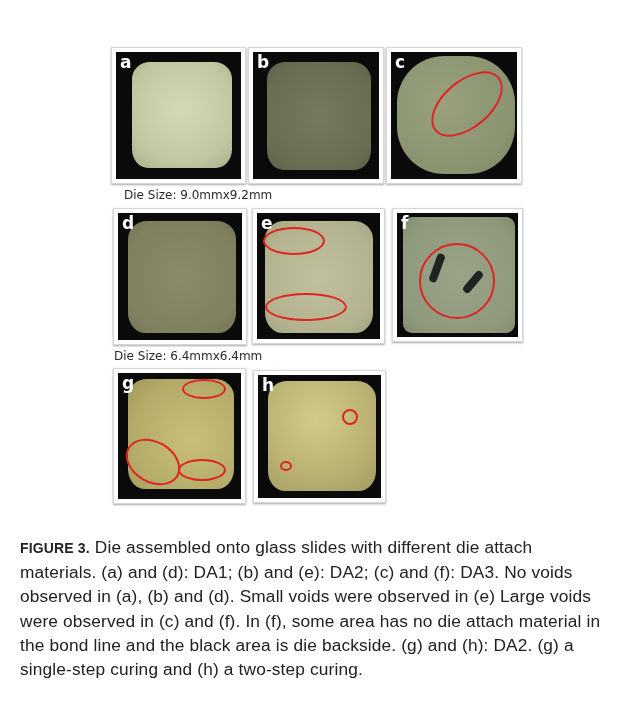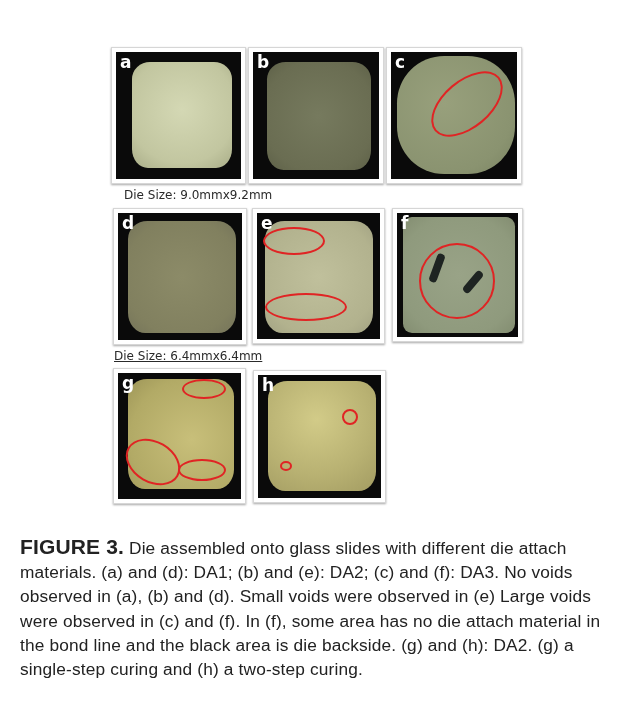--- a/index.html
+++ b/index.html
@@ -4,21 +4,21 @@
 <style>
   html,body{margin:0;padding:0;background:#ffffff;}
   body{width:624px;height:721px;position:relative;overflow:hidden;font-family:"Liberation Sans",sans-serif;}
   .panel{position:absolute;background:#fff;border:1px solid #d6d6d6;box-shadow:0 1px 2px rgba(0,0,0,0.35);box-sizing:border-box;padding:4px;}
   .panel .img{position:relative;width:100%;height:100%;background:#0a0a0a;overflow:hidden;}
   .die{position:absolute;border-radius:18% 18% 16% 16%/16% 16% 18% 18%;}
   .lbl{position:absolute;left:4px;top:0px;color:#fff;font-family:"DejaVu Sans",sans-serif;font-weight:bold;font-size:17px;line-height:20px;}
   .ell{position:absolute;border:2px solid #e02424;border-radius:50%;box-sizing:border-box;}
   .size{position:absolute;font-family:"DejaVu Sans",sans-serif;font-size:12px;color:#2a2a2a;}
   .caption{position:absolute;left:20px;top:535px;width:590px;font-family:"Liberation Sans",sans-serif;font-size:17.3px;line-height:24.2px;color:#222;letter-spacing:0.15px;}
-  .caption b{font-weight:bold;font-size:21px;}
+  .caption b{font-weight:bold;font-size:14px;}
 </style>
 </head>
 <body>
 
 <div class="panel" style="left:111px;top:47px;width:135px;height:137px;">
   <div class="img">
     <div class="die" style="left:16px;top:10px;width:100px;height:106px;background:radial-gradient(circle at 50% 45%,#d4d8b4,#c2c6a0 70%,#a9ad88);"></div>
     <span class="lbl">a</span>
   </div>
 </div>
@@ -55,21 +55,21 @@
 <div class="panel" style="left:392px;top:208px;width:131px;height:134px;">
   <div class="img">
     <div class="die" style="left:6px;top:4px;width:112px;height:116px;border-radius:8%;background:radial-gradient(circle at 50% 50%,#99a387,#8f9a7d 75%,#838d71);"></div>
     <div style="position:absolute;left:36px;top:40px;width:8px;height:30px;background:#1e2422;border-radius:4px;transform:rotate(20deg);"></div>
     <div style="position:absolute;left:72px;top:56px;width:8px;height:26px;background:#1e2422;border-radius:4px;transform:rotate(40deg);"></div>
     <div class="ell" style="left:22px;top:30px;width:76px;height:76px;"></div>
     <span class="lbl">f</span>
   </div>
 </div>
 
-<div class="size" style="left:114px;top:349px;text-decoration:underline;">Die Size: 6.4mmx6.4mm</div>
+<div class="size" style="left:114px;top:349px;">Die Size: 6.4mmx6.4mm</div>
 
 <div class="panel" style="left:113px;top:368px;width:133px;height:136px;">
   <div class="img">
     <div class="die" style="left:10px;top:6px;width:106px;height:110px;background:radial-gradient(circle at 60% 55%,#c8bf7a,#b2aa66 70%,#9e9658);"></div>
     <div class="ell" style="left:64px;top:6px;width:44px;height:20px;"></div>
     <div class="ell" style="left:6px;top:68px;width:58px;height:42px;transform:rotate(30deg);"></div>
     <div class="ell" style="left:60px;top:86px;width:48px;height:22px;"></div>
     <span class="lbl">g</span>
   </div>
 </div>

